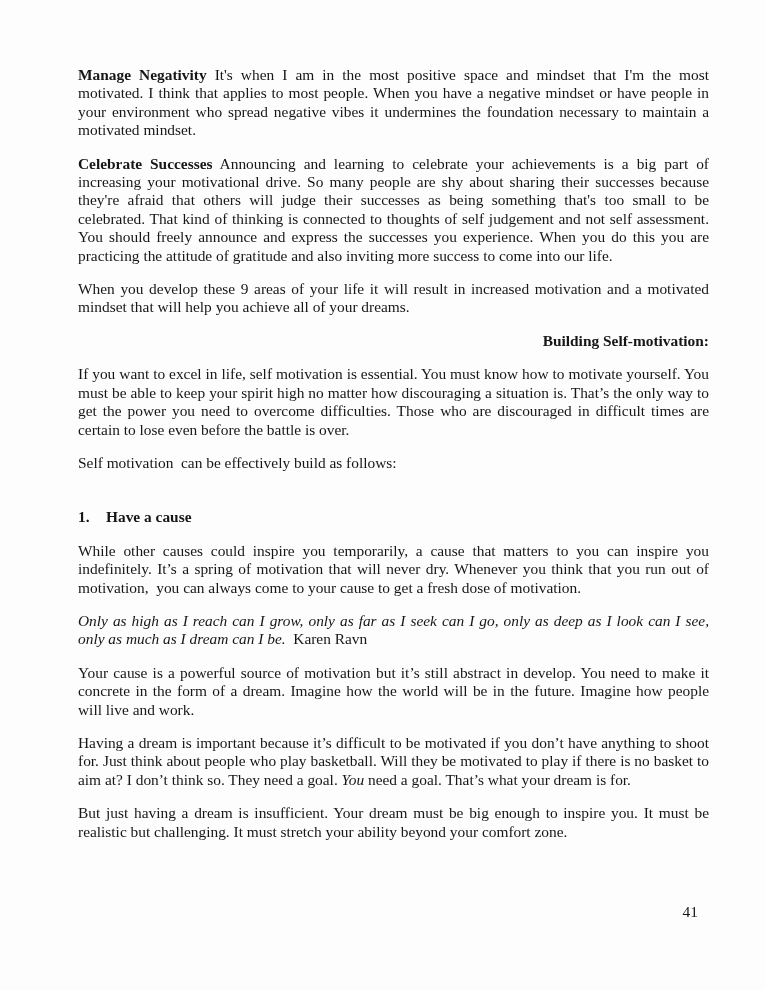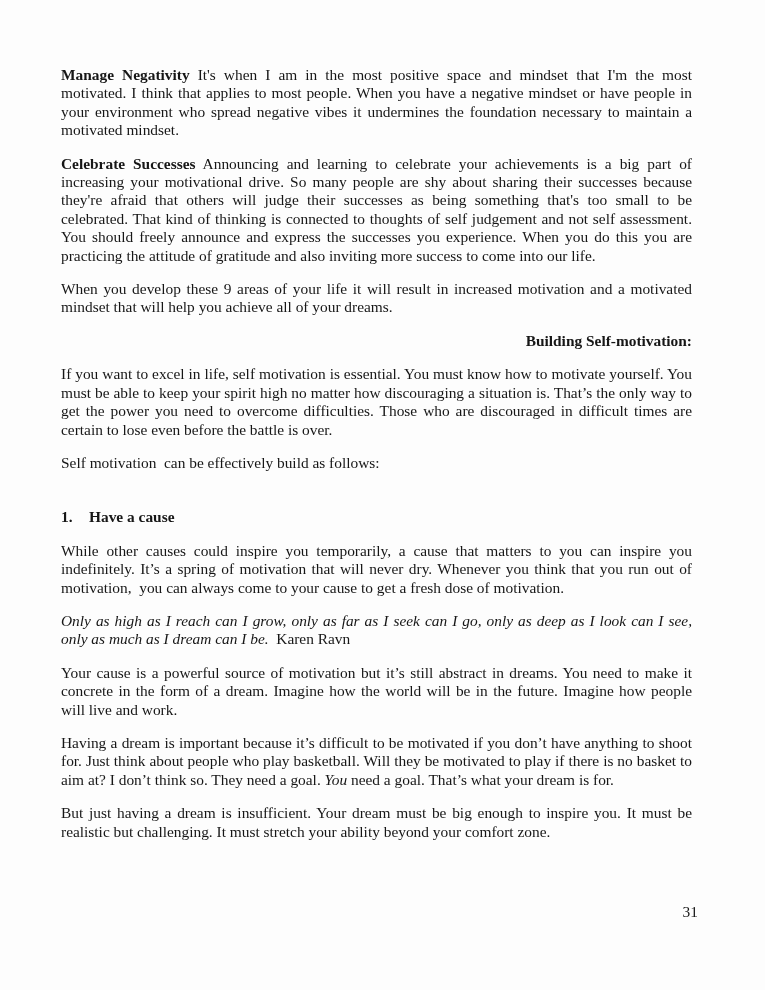--- a/index.html
+++ b/index.html
@@ -13,21 +13,21 @@
   .page {
     position: relative;
     width: 765px;
     height: 990px;
     background: #fdfdfd;
     font-family: "Liberation Serif", "DejaVu Serif", serif;
     color: #161616;
   }
   .content {
     position: absolute;
-    left: 61px;
+    left: 78px;
     top: 66px;
     width: 631px;
   }
   .content p, .content h2 {
     margin: 0 0 15px 0;
     font-size: 15.4px;
     line-height: 18.4px;
     text-align: justify;
   }
   .lead {
@@ -82,22 +82,22 @@
     <p>Self motivation&nbsp; can be effectively build as follows:</p>
 
     <p class="list-item"><span class="li-num">1.</span><span>Have a cause</span></p>
 
 
     <p>While other causes could inspire you temporarily, a cause that matters to you can inspire you indefinitely. It’s a spring of motivation that will never dry. Whenever you think that you run out of motivation,&nbsp; you can always come to your cause to get a fresh dose of motivation.</p>
 
 
     <p class="quote"><span class="q-italic">Only as high as I reach can I grow, only as far as I seek can I go, only as deep as I look can I see, only as much as I dream can I be.</span><span>&nbsp; Karen Ravn</span></p>
 
-    <p>Your cause is a powerful source of motivation but it’s still abstract in dreams. You need to make it concrete in the form of a dream. Imagine how the world will be in the future. Imagine how people will live and work.</p>
+    <p>Your cause is a powerful source of motivation but it’s still abstract in develop. You need to make it concrete in the form of a dream. Imagine how the world will be in the future. Imagine how people will live and work.</p>
 
     <p><span>Having a dream is important because it’s difficult to be motivated if you don’t have anything to shoot for. Just think about people who play basketball. Will they be motivated to play if there is no basket to aim at? I don’t think so. They need a goal. </span><span class="inline-italic">You</span><span> need a goal. That’s what your dream is for.</span></p>
 
     <p>But just having a dream is insufficient. Your dream must be big enough to inspire you. It must be realistic but challenging. It must stretch your ability beyond your comfort zone.</p>
 
   </div>
 
-  <div class="page-number">31</div>
+  <div class="page-number">41</div>
 </div>
 
 </body></html>

